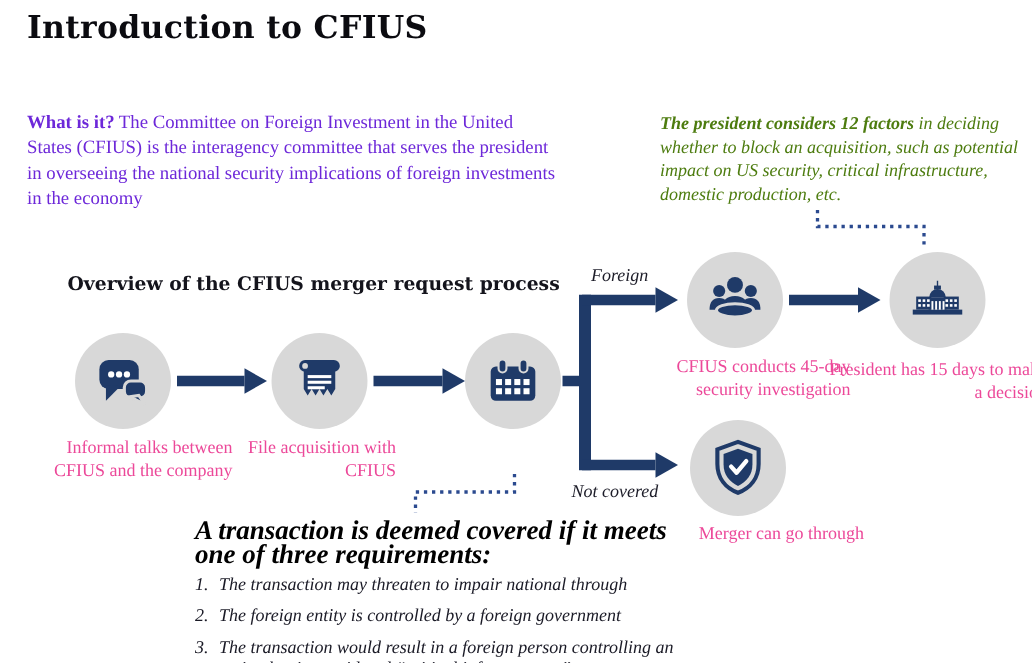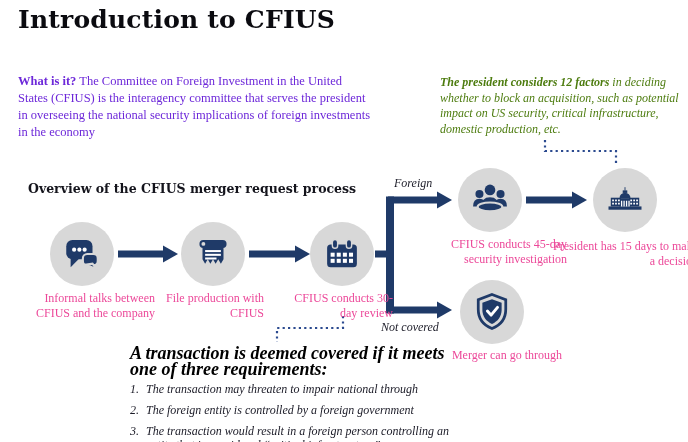--- a/index.html
+++ b/index.html
@@ -3,29 +3,29 @@
 <meta charset="utf-8">
 <style>
   html,body { margin:0; padding:0; background:#ffffff; }
   .canvas {
     position:relative; width:688px; height:442px; background:#ffffff;
     font-family:"Liberation Serif", serif; color:#20202b; overflow:hidden;
   }
   .abs { position:absolute; }
   .page-title {
     font-family:"DejaVu Serif", serif; font-weight:bold;
-    font-size:25px; color:#0b0b10; letter-spacing:0.2px;
+    font-size:21px; color:#0b0b10; letter-spacing:0.2px;
   }
   .intro { font-size:12.5px; line-height:17px; color:#6d28d9; }
   .intro .lead { font-weight:bold; }
   .pres-note { font-size:12px; line-height:15.5px; font-style:italic; color:#4d7c0f; }
   .pres-note .lead { font-weight:bold; }
   .section-heading {
     font-family:"DejaVu Serif", serif; font-weight:bold;
-    font-size:12.5px; color:#14141c;
+    font-size:12.5px; color:#14141c;margin-left:17px;
   }
   .circle {
     position:absolute; width:64px; height:64px; border-radius:50%;
     background:#d8d8d8; display:flex; align-items:center; justify-content:center;
     z-index:2;
   }
   .step-label {
     position:absolute; font-size:12px; line-height:14.5px;
     text-align:right; color:#ec4899; z-index:2;
   }
@@ -116,42 +116,41 @@
         <path d="M12 16 H36 V30 L33 35 L30 30 L27 35 L24 30 L21 35 L18 30 L15 35 L12 30 Z"></path>
       </g>
       <circle cx="13" cy="12.5" r="2.2" fill="#d8d8d8"></circle>
       <g fill="#ffffff">
         <rect x="15" y="19.5" width="18" height="2.3"></rect>
         <rect x="15" y="23.8" width="18" height="2.3"></rect>
         <rect x="15" y="28" width="13" height="2.3"></rect>
       </g>
     </svg>
   </div>
-  <div class="step-label" style="left:162px; top:291px; width:102px;">File production with CFIUS</div>
+  <div class="step-label" style="left:162px; top:291px; width:102px;">File acquisition with CFIUS</div>
 
   <div class="circle" style="left:310px; top:222px;">
     <svg width="42" height="42" viewBox="0 0 48 48">
       <rect x="7" y="13" width="34" height="26" rx="4" fill="#1f3a68"></rect>
       <g fill="#1f3a68" stroke="#d8d8d8" stroke-width="1.6">
         <rect x="13" y="7.5" width="6" height="10" rx="3"></rect>
         <rect x="29" y="7.5" width="6" height="10" rx="3"></rect>
       </g>
       <g fill="#ffffff">
         <rect x="11" y="22.5" width="4.6" height="4.6"></rect>
           <rect x="18" y="22.5" width="4.6" height="4.6"></rect>
         <rect x="25" y="22.5" width="4.6" height="4.6"></rect>
           <rect x="32" y="22.5" width="4.6" height="4.6"></rect>
         <rect x="11" y="29.5" width="4.6" height="4.6"></rect>
           <rect x="18" y="29.5" width="4.6" height="4.6"></rect>
         <rect x="25" y="29.5" width="4.6" height="4.6"></rect>
           <rect x="32" y="29.5" width="4.6" height="4.6"></rect>
       </g>
     </svg>
   </div>
-  <div class="step-label" style="left:291px; top:291px; width:102px;">CFIUS conducts 30-day review</div>
 
   <div class="branch-label" style="left:394px; top:176px;">Foreign</div>
   <div class="branch-label" style="left:381px; top:320px;">Not covered</div>
 
   <div class="circle" style="left:458px; top:168px;">
     <svg width="44" height="44" viewBox="0 0 48 48">
       <g fill="#1f3a68">
         <circle cx="12.5" cy="17.5" r="4.4"></circle>
         <path d="M5.5 31 q0 -8.5 7 -8.5 q7 0 7 8.5 z"></path>
         <circle cx="35.5" cy="17.5" r="4.4"></circle>
@@ -197,21 +196,21 @@
   </div>
   <div class="step-label" style="left:553px; top:239px; width:145px;">President has 15 days to make a decision</div>
 
   <div class="circle" style="left:460px; top:280px;">
     <svg width="44" height="44" viewBox="0 0 48 48">
       <path d="M24 5 L39 10.5 V21 C39 31.5 32.8 38.6 24 42 C15.2 38.6 9 31.5 9 21 V10.5 Z" fill="none" stroke="#1f3a68" stroke-width="3"></path>
       <path d="M24 10 L34.5 13.8 V21.5 C34.5 29 30.2 34.2 24 37 C17.8 34.2 13.5 29 13.5 21.5 V13.8 Z" fill="#1f3a68"></path>
       <path d="M19 23 l4 4.4 7 -8.4" stroke="#ffffff" stroke-width="3.2" fill="none" stroke-linecap="round" stroke-linejoin="round"></path>
     </svg>
   </div>
-  <div class="step-label" style="left:422px; top:348px; width:140px;">Merger can go through</div>
+  <div class="step-label" style="left:436px; top:348px; width:140px;">Merger can go through</div>
 
   <div class="note" style="left:130px; top:346px; width:335px;">
     <div class="note-heading">A transaction is deemed covered if it meets one of three requirements:</div>
     <div class="note-list">
       <div class="note-item">
         <span class="num">1.</span>
         <span class="txt">The transaction may threaten to impair national through</span>
       </div>
       <div class="note-item">
         <span class="num">2.</span>

